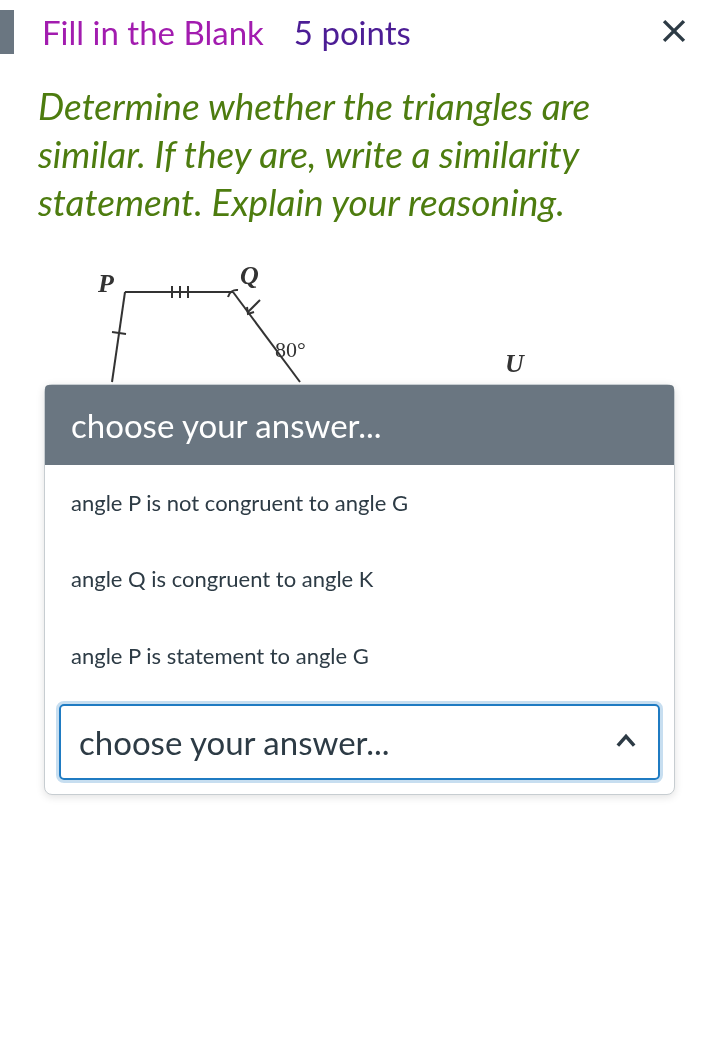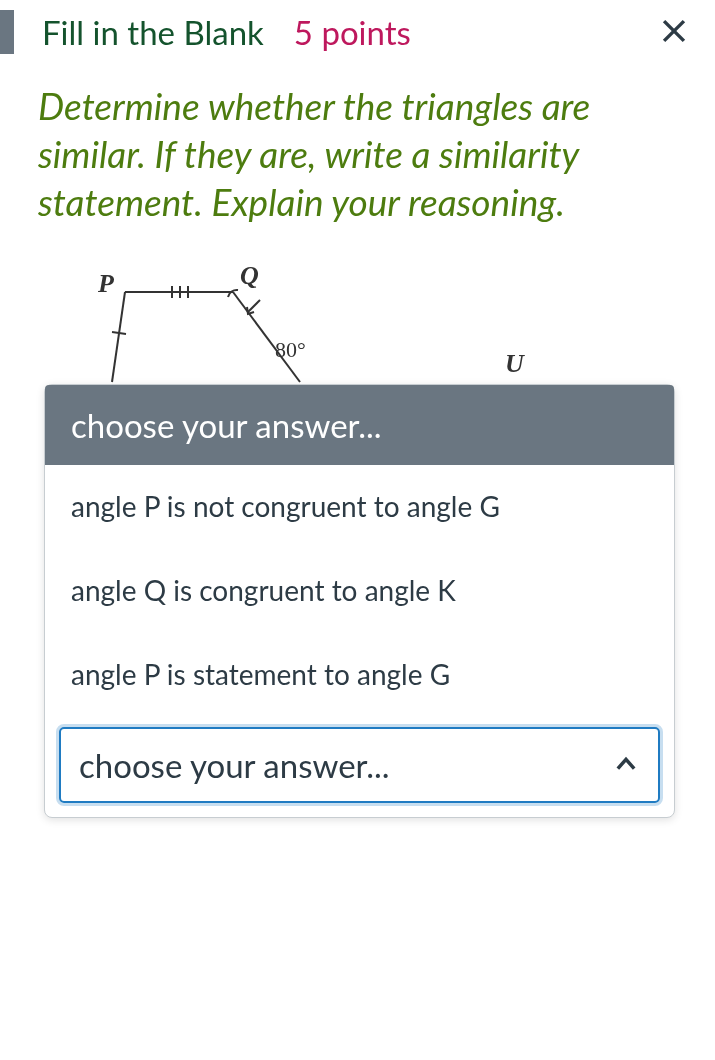--- a/index.html
+++ b/index.html
@@ -20,26 +20,26 @@
   }
   .accent-bar {
     width: 14px;
     height: 44px;
     background: #6a7681;
     margin-right: 28px;
     flex-shrink: 0;
   }
   .q-type {
     font-size: 33px;
-    color: #14532d;
+    color: #a21caf;
     margin-right: 30px;
   }
   .q-points {
     font-size: 33px;
-    color: #be185d;
+    color: #4c1d95;
   }
   .close-area {
     margin-left: auto;
     padding-right: 0;
   }
   .close-icon svg {
     width: 34px;
     height: 34px;
     stroke: #2d3b45;
     stroke-width: 2.4;
@@ -87,21 +87,21 @@
   }
   .dd-header {
     background: #6a7681;
     color: #fff;
     font-size: 33px;
     padding: 20px 26px;
     border-top-left-radius: 4px;
     border-top-right-radius: 4px;
   }
   .dd-option {
-    font-size: 28px;
+    font-size: 22px;
     color: #2d3b45;
     padding: 24px 26px;
     line-height: 1.28;
     cursor: pointer;
   }
   .dd-option + .dd-option {
     border-top: none;
   }
   .dd-select {
     margin: 10px 14px 14px 14px;

